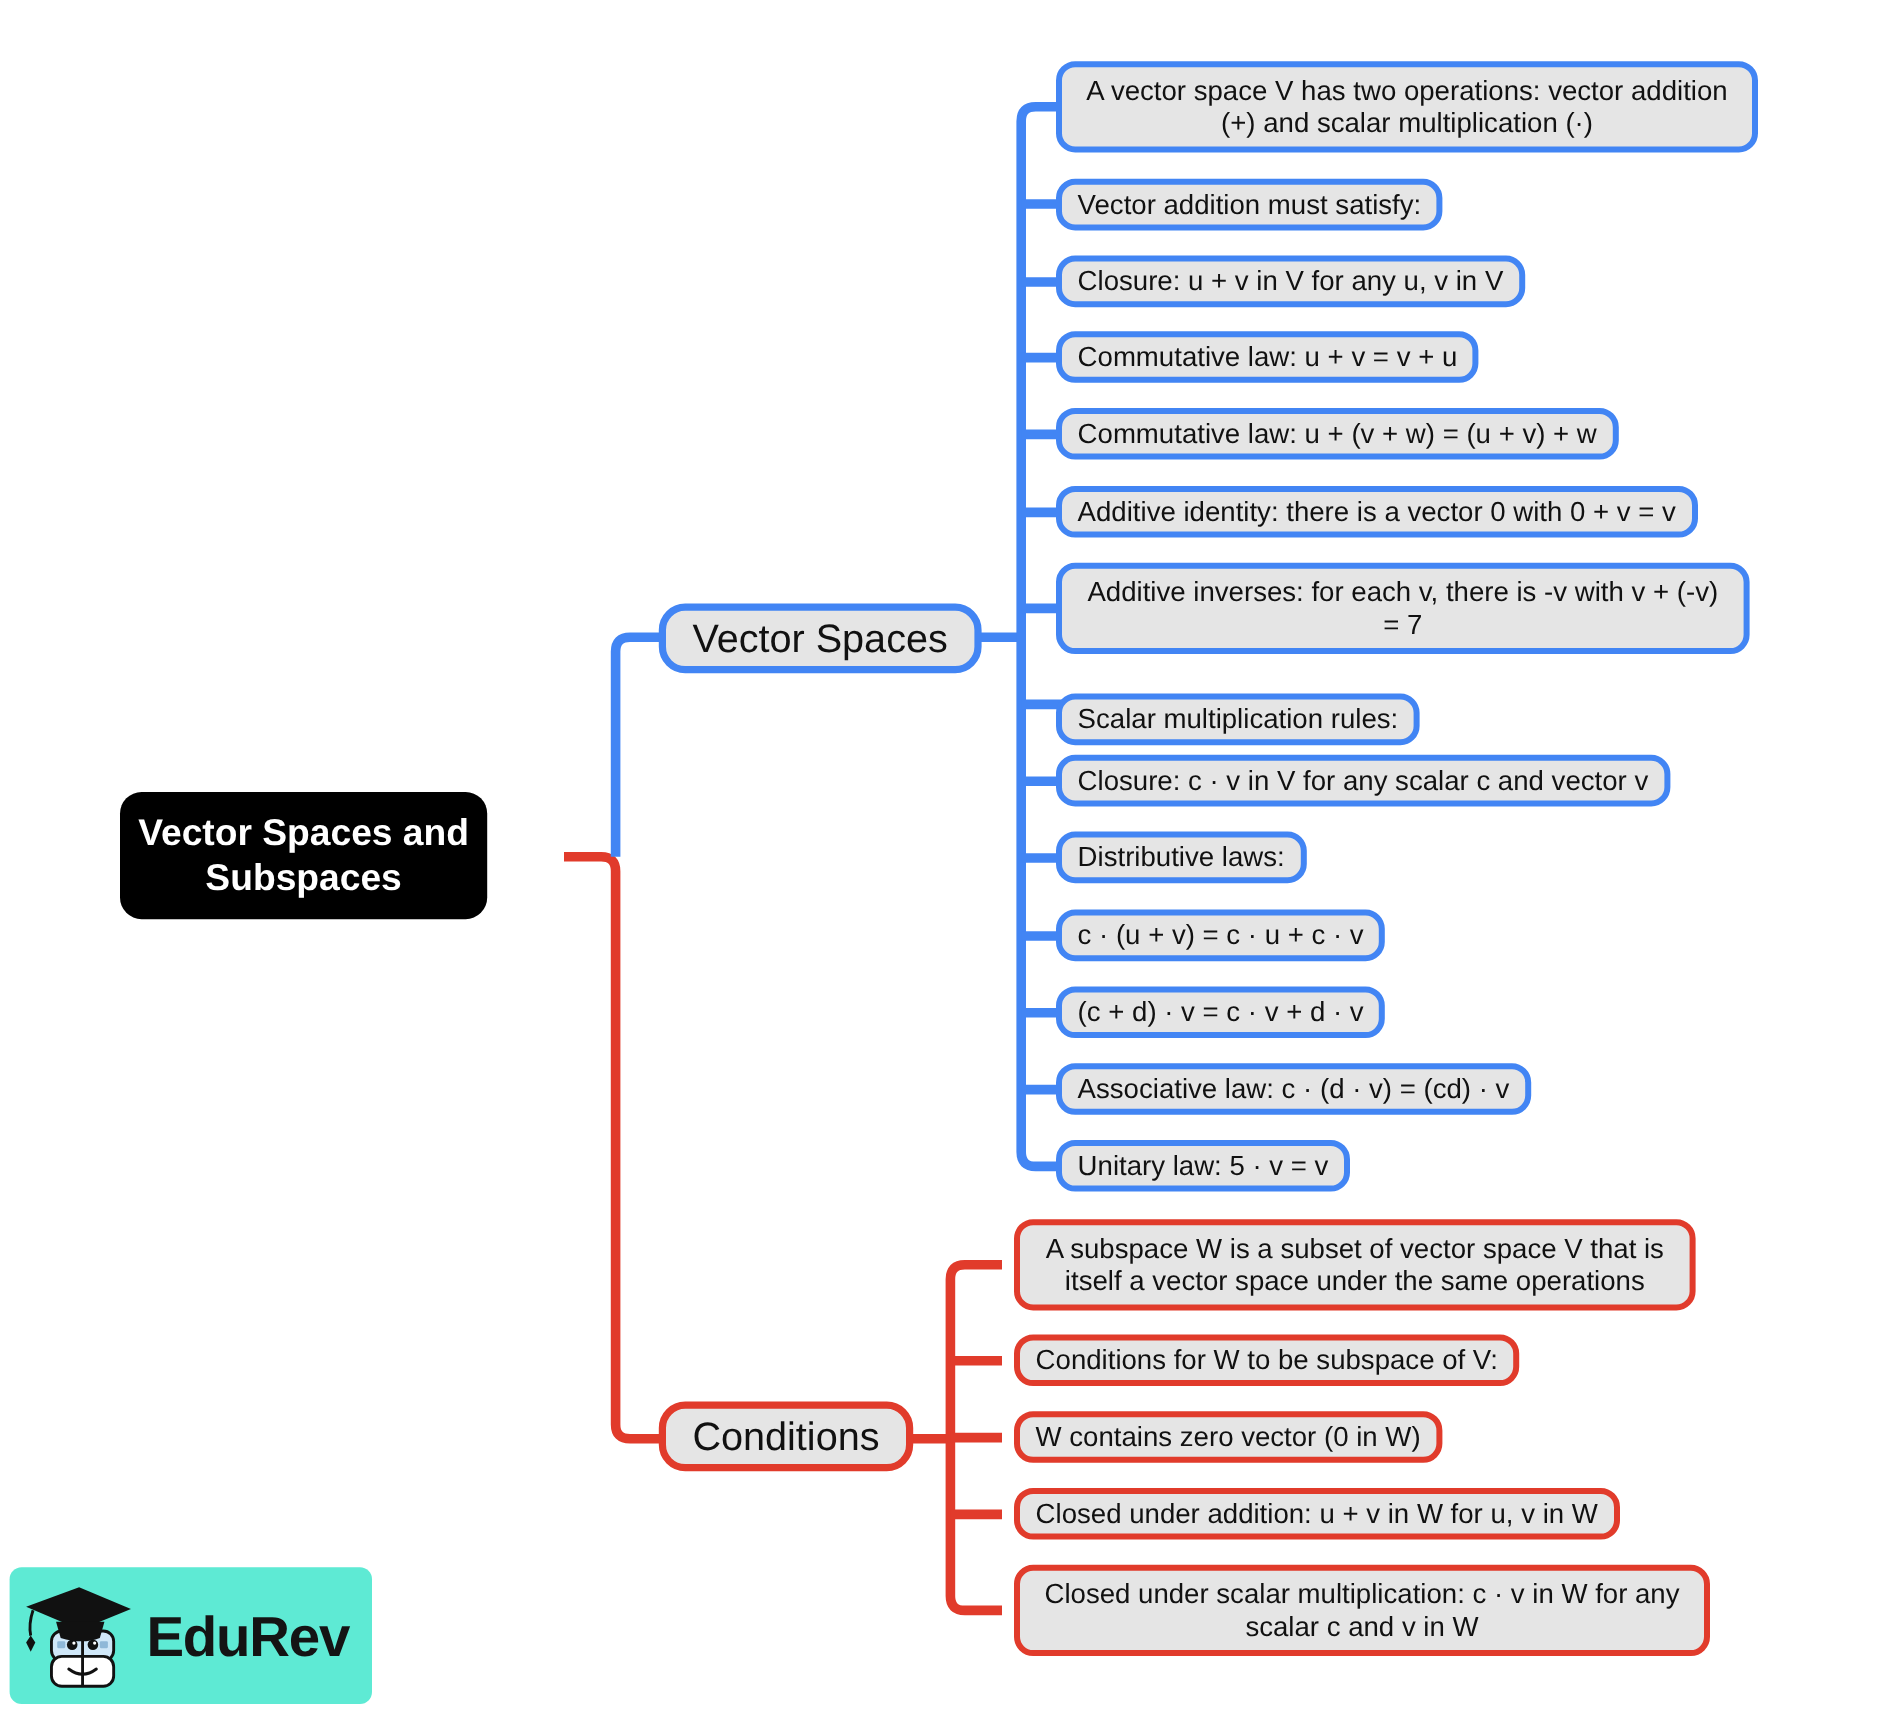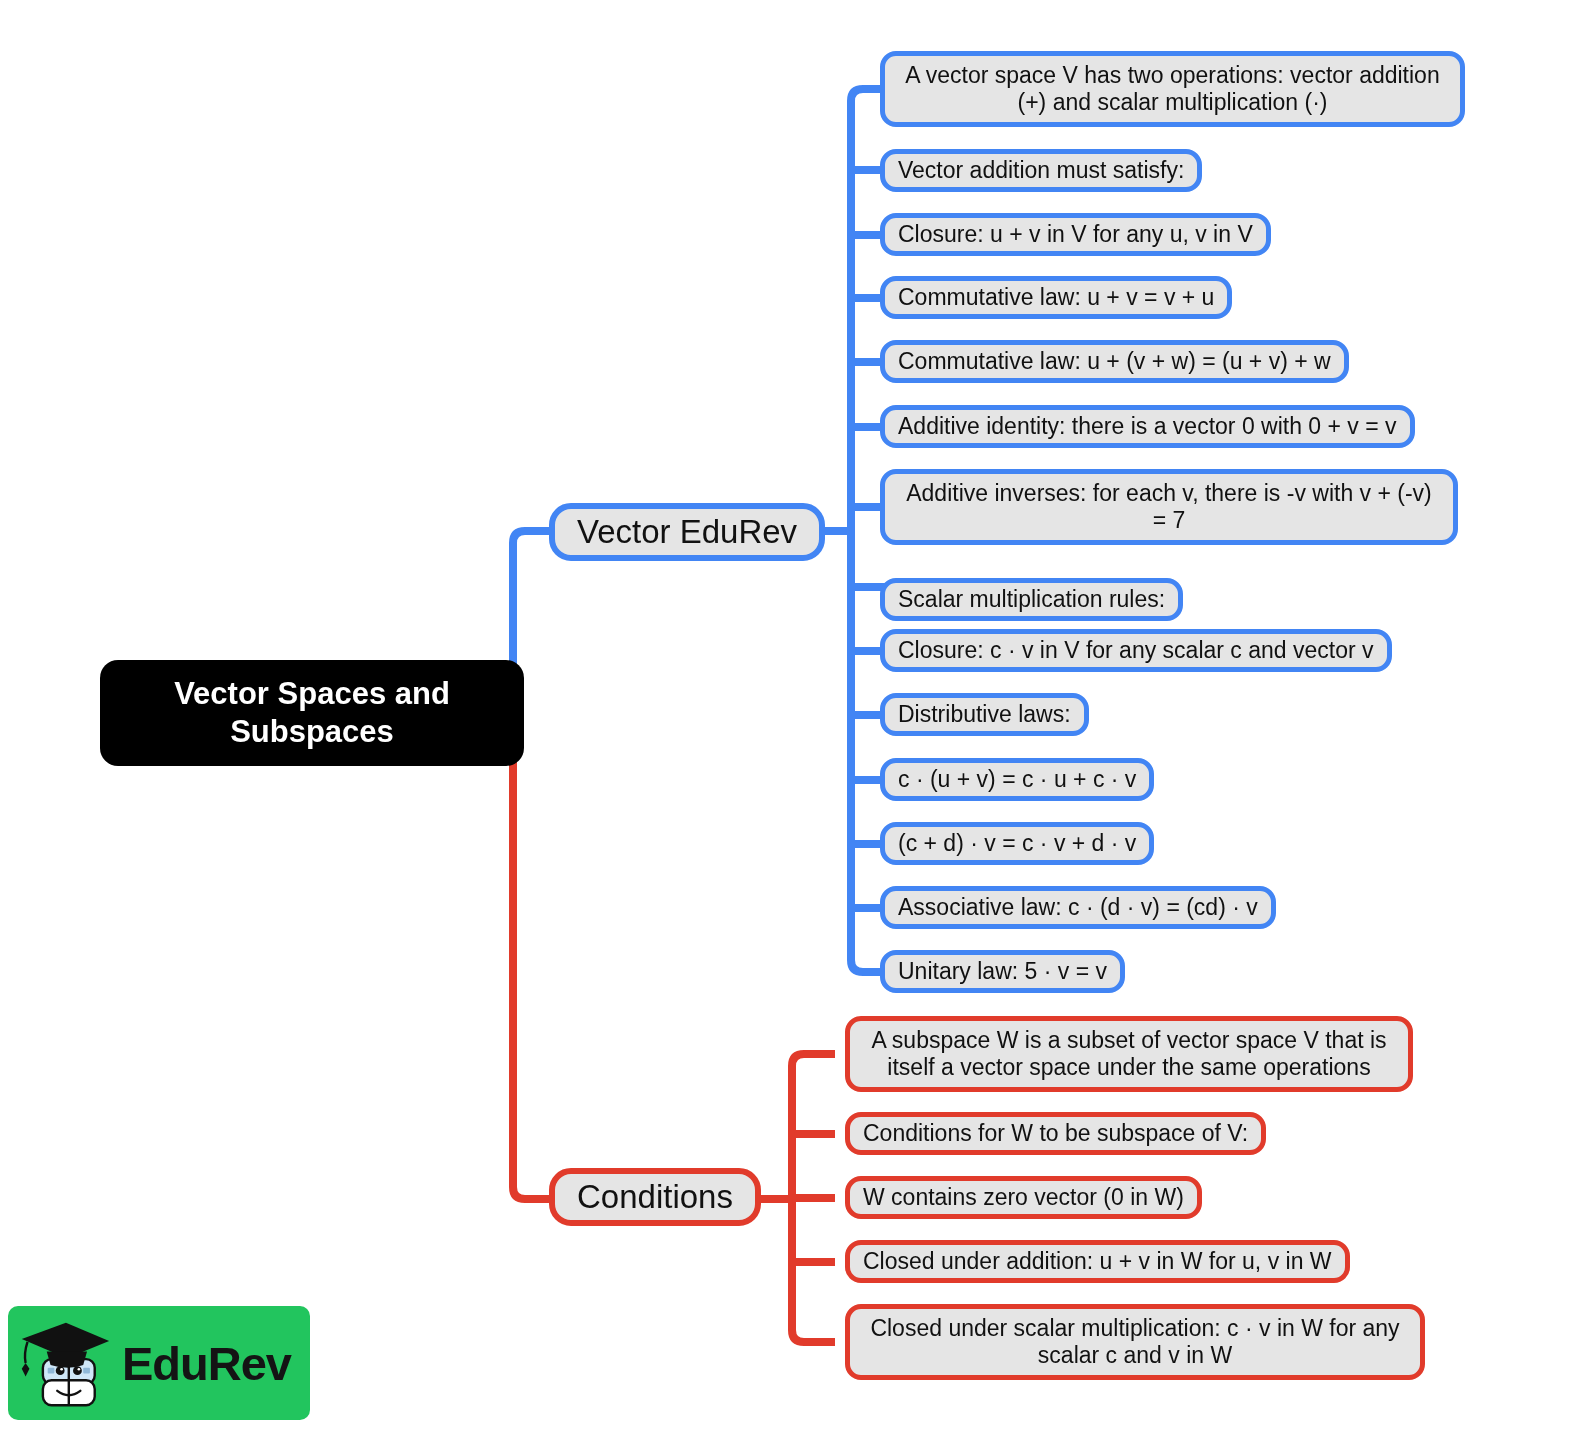--- a/index.html
+++ b/index.html
@@ -8,21 +8,21 @@
     font-family:"Liberation Sans","DejaVu Sans",sans-serif;overflow:hidden;
   }
   #connectors{position:absolute;left:0;top:0;width:1570px;height:1433px;z-index:0;}
   #connectors path{fill:none;stroke-width:8;stroke-linecap:butt;}
   .link-blue{stroke:var(--blue,#4285f4);}
   .link-red{stroke:var(--red,#e13b2b);}
 
   .node{position:absolute;z-index:2;background:#e5e5e5;color:#111111;box-sizing:border-box;}
 
   .root{
-    left:100px;top:660px;width:424px;background:var(--rootbg,#000);color:var(--roottext,#fff);
+    left:100px;top:660px;width:306px;background:var(--rootbg,#000);color:var(--roottext,#fff);
     border-radius:18px;font-size:31px;font-weight:bold;line-height:38px;
     padding:15px 12px;text-align:center;
   }
 
   .branch{
     border:6px solid;border-radius:22px;font-size:33px;line-height:38px;
     padding:4px 22px;white-space:nowrap;
   }
   .branch.b{border-color:var(--blue,#4285f4);}
   .branch.r{border-color:var(--red,#e13b2b);}
@@ -32,21 +32,21 @@
   .child{
     border:5px solid;border-radius:16px;font-size:23px;line-height:27px;
     padding:3px 13px;white-space:nowrap;width:max-content;
   }
   .child.b{border-color:var(--blue,#4285f4);left:880px;}
   .child.r{border-color:var(--red,#e13b2b);left:845px;}
   .child.wrap{white-space:normal;text-align:center;padding:6px 16px;}
 
   .logo-panel{
     position:absolute;left:8px;top:1306px;width:302px;height:114px;z-index:1;
-    background:#22c55e;border-radius:10px;display:flex;align-items:center;gap:10px;
+    background:#5eead4;border-radius:10px;display:flex;align-items:center;gap:10px;
     padding:0 8px;box-sizing:border-box;
   }
   .logo-text{font-size:47px;font-weight:bold;color:#141414;letter-spacing:-1px;}
 </style>
 </head>
 <body>
 
 <svg id="connectors" viewBox="0 0 1570 1433">
 
   <path class="link-red" d="M 470 714 H 501 Q 513 714 513 726 V 1187 Q 513 1199 525 1199 H 562"></path>
@@ -70,21 +70,21 @@
 
   <path class="link-red" d="M 740 1199 H 792"></path>
   <path class="link-red" d="M 835 1054 H 804 Q 792 1054 792 1066 V 1330 Q 792 1342 804 1342 H 835"></path>
   <path class="link-red" d="M 792 1134 H 835"></path>
   <path class="link-red" d="M 792 1198 H 835"></path>
   <path class="link-red" d="M 792 1262 H 835"></path>
 </svg>
 
 <div class="node root">Vector Spaces and Subspaces</div>
 
-<div class="node branch b" id="branch-vector-spaces">Vector EduRev</div>
+<div class="node branch b" id="branch-vector-spaces">Vector Spaces</div>
 <div class="node branch r" id="branch-subspaces">Conditions</div>
 
 <div class="node child b wrap" style="top:51px;width:585px;">A vector space V has two operations: vector addition (+) and scalar multiplication (·)</div>
 <div class="node child b" style="top:149px;">Vector addition must satisfy:</div>
 <div class="node child b" style="top:213px;">Closure: u + v in V for any u, v in V</div>
 <div class="node child b" style="top:276px;">Commutative law: u + v = v + u</div>
 <div class="node child b" style="top:340px;">Commutative law: u + (v + w) = (u + v) + w</div>
 <div class="node child b" style="top:405px;">Additive identity: there is a vector 0 with 0 + v = v</div>
 <div class="node child b wrap" style="top:469px;width:578px;">Additive inverses: for each v, there is -v with v + (-v) = 7</div>
 <div class="node child b" style="top:565px;margin-top:13px;">Scalar multiplication rules:</div>

